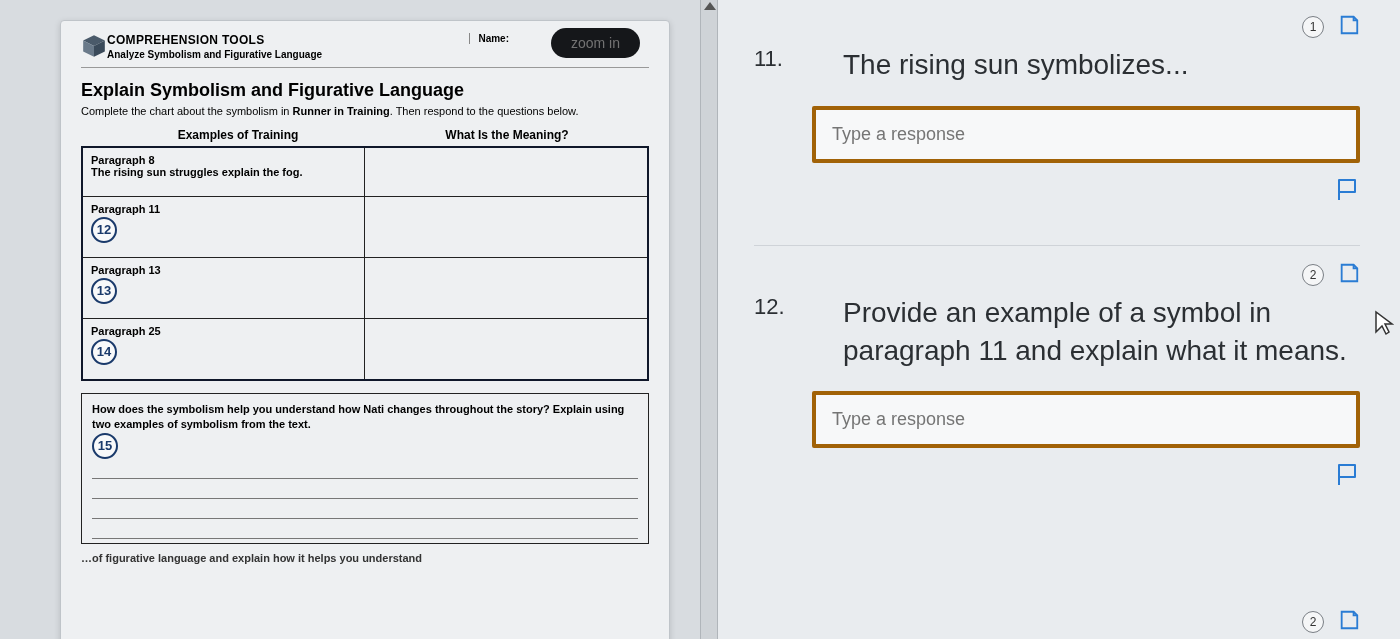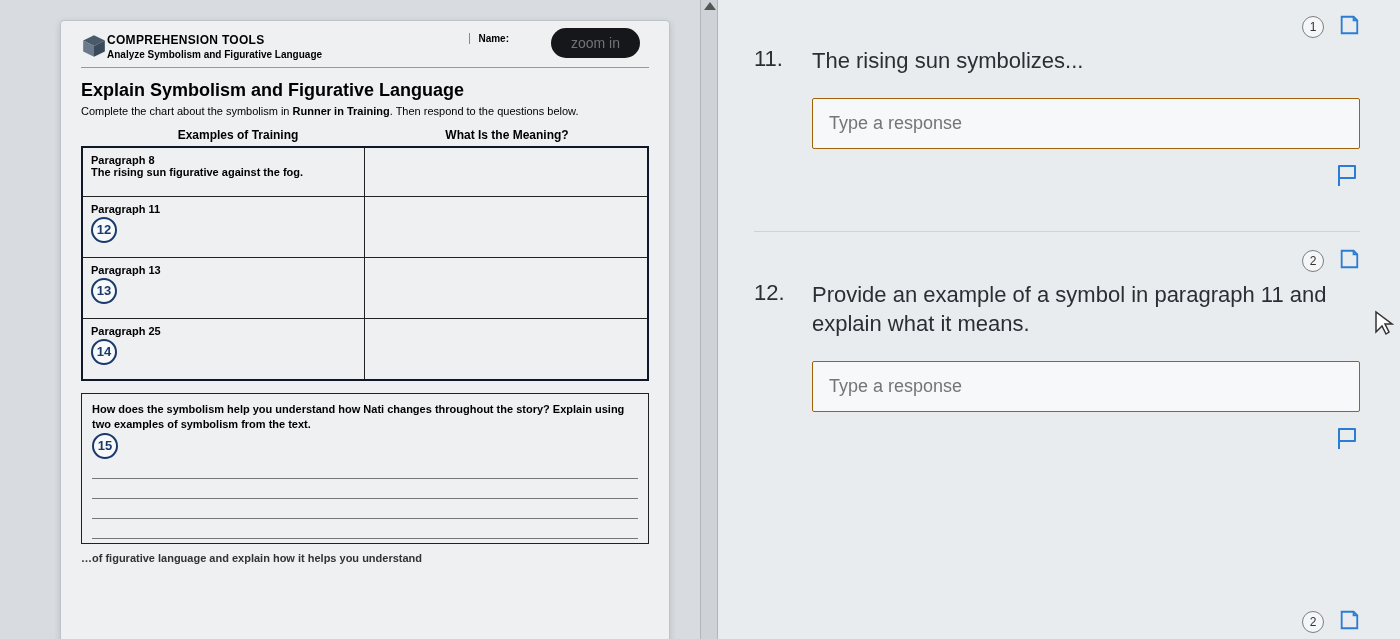--- a/index.html
+++ b/index.html
@@ -102,26 +102,26 @@
   .q-block { margin-bottom: 40px; }
   .q-meta { display:flex; justify-content:flex-end; align-items:center; gap:14px; margin-bottom:6px;}
   .pts-badge {
     width:22px;height:22px;border:1px solid #7a7f85;border-radius:50%;
     display:flex;align-items:center;justify-content:center;
     font-size:12px;color:#333;background:#f5f6f7;
   }
   .note-icon svg { width:22px; height:22px; }
   .q-row { display:flex; gap:18px; }
   .q-num { font-size:22px; color:#2b2f33; min-width:40px;}
-  .q-text { font-size:22px; color:#2b2f33; line-height:1.35;}
+  .q-text { font-size:28px; color:#2b2f33; line-height:1.35;margin-left:31px;}
   .resp-input {
     margin-top:22px;
     margin-left:58px;
     width: calc(100% - 58px);
-    border:1px solid #a16207;
+    border:4px solid #a16207;
     background:#f7f8f9;
     padding:14px 16px;
     font-size:18px;
     color:#6a6f75;
     border-radius:2px;
   }
   .flag-row { display:flex; justify-content:flex-end; margin-top:14px;}
   .flag-icon svg { width:24px; height:24px; }
   .divider { border:none; border-top:1px solid #cfd3d8; margin:20px 0 16px 0;}
   .cursor-arrow {
@@ -163,21 +163,21 @@
       <div class="col-headers">
         <div class="h1">Examples of Training</div>
         <div class="h2">What Is the Meaning?</div>
       </div>
 
       <div class="sym-table">
 
         <div class="sym-row">
           <div class="sym-cell-l">
             <div class="para-label">Paragraph 8</div>
-            <div class="para-desc">The rising sun figurative against the fog.</div>
+            <div class="para-desc">The rising sun struggles explain the fog.</div>
           </div>
         </div>
 
         <div class="sym-row">
           <div class="sym-cell-l">
             <div class="para-label">Paragraph 11</div>
             <span class="bubble">12</span>
           </div>
           <div class="sym-cell-r"></div>
         </div>

